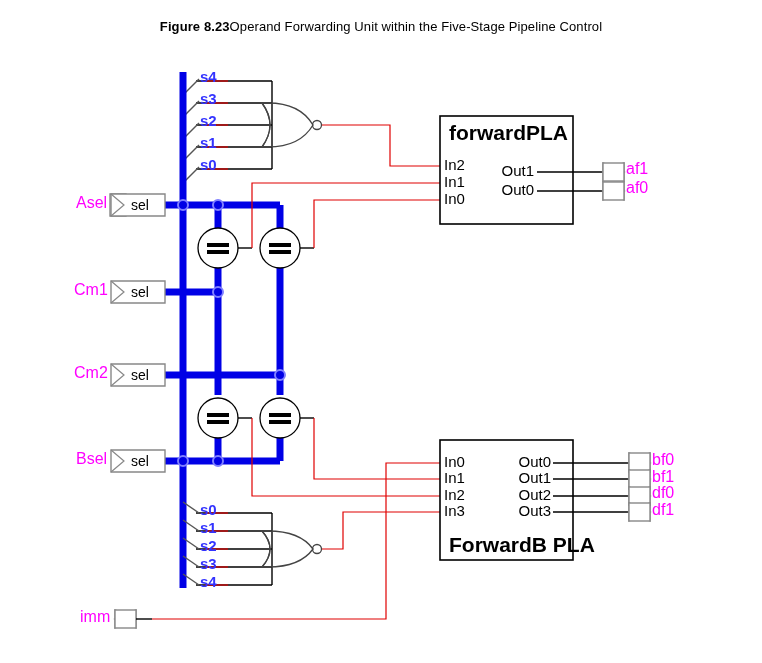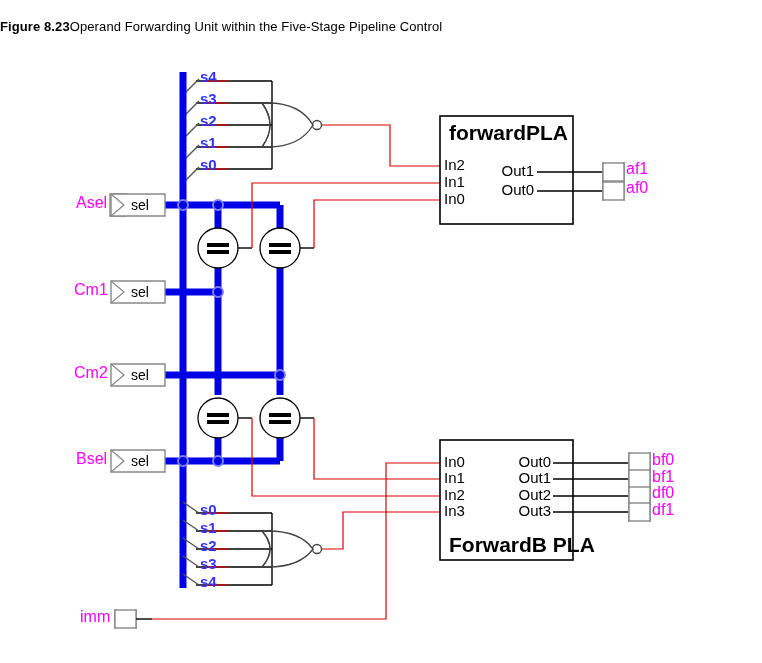--- a/index.html
+++ b/index.html
@@ -13,20 +13,21 @@
     height: 663px;
     background: #ffffff;
     font-family: "Liberation Sans", sans-serif;
     overflow: hidden;
   }
   #caption {
     position: absolute;
     left: 0;
     top: 19px;
     width: 762px;
+    text-align: center;
     font-size: 13px;
     color: #000000;
     letter-spacing: 0.1px;
   }
   #caption .fig {
     font-weight: bold;
   }
   svg#sheet {
     position: absolute;
     left: 0;

